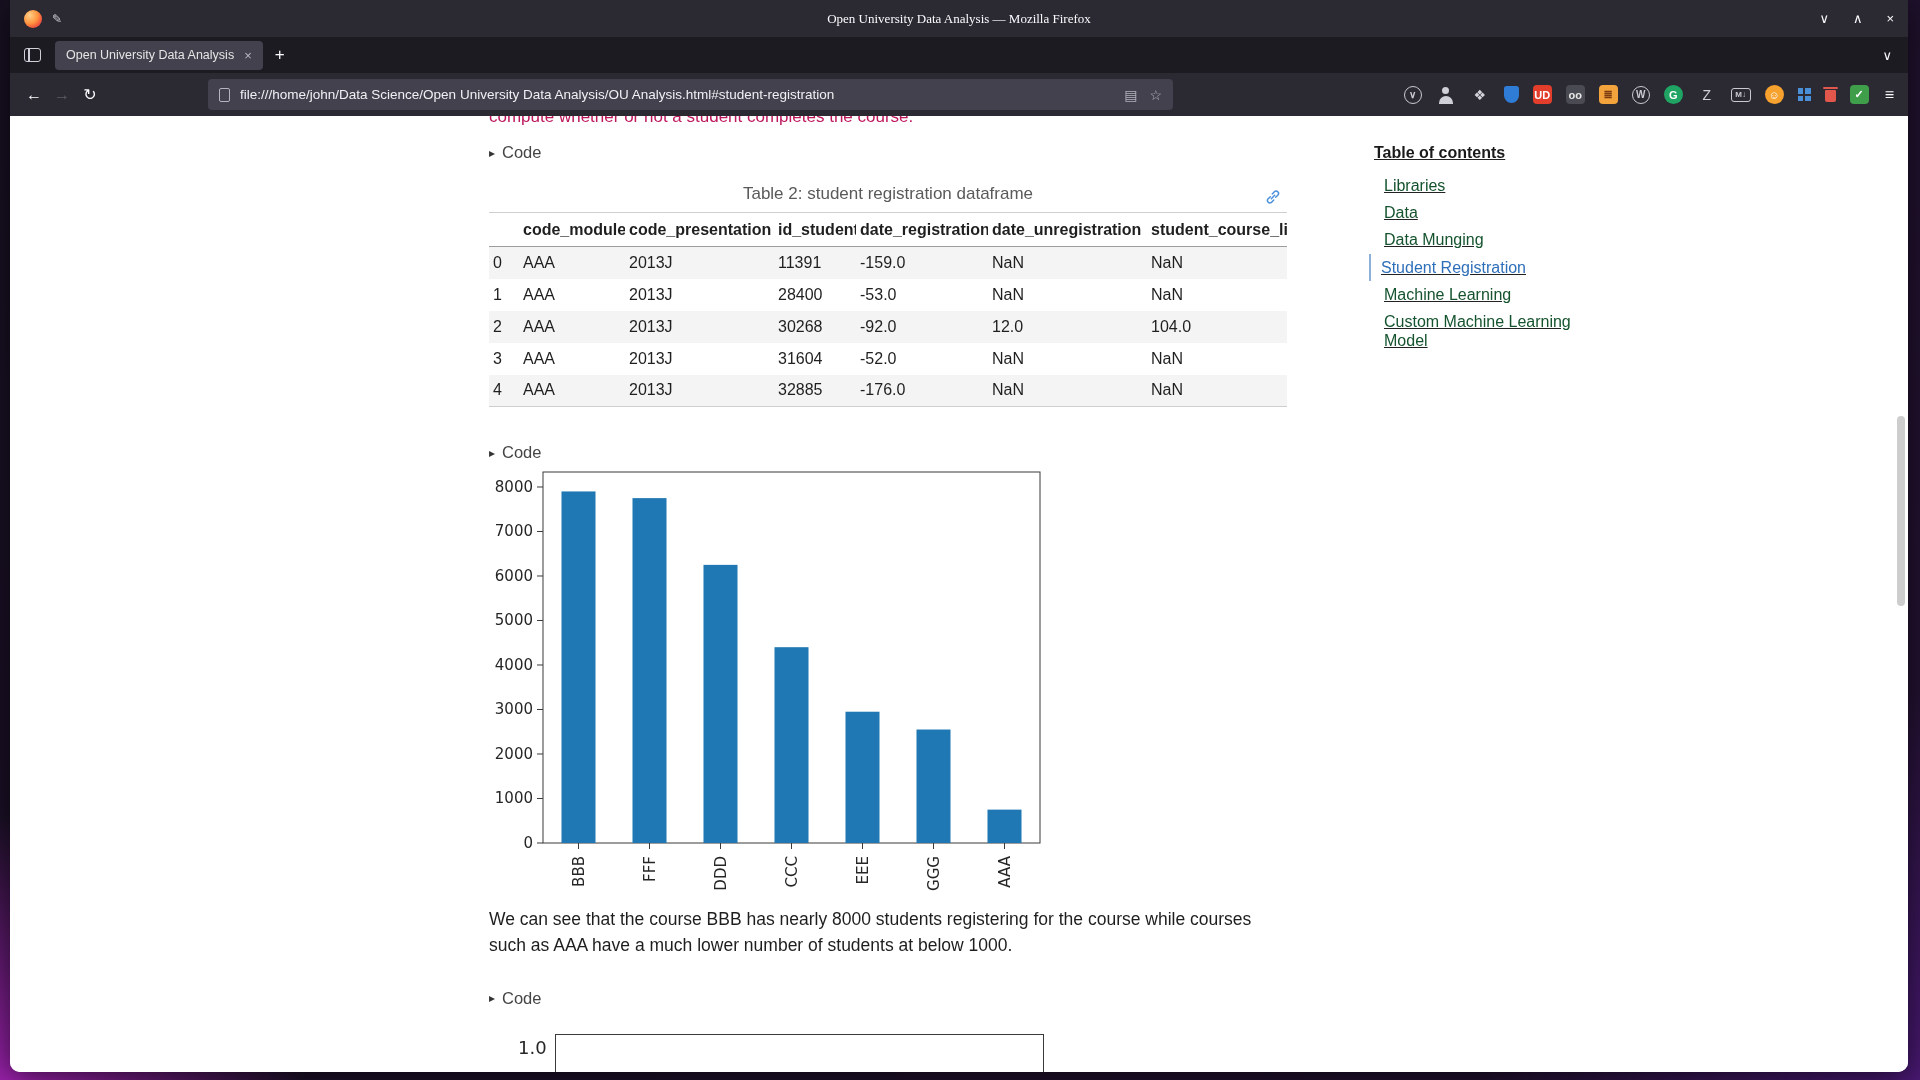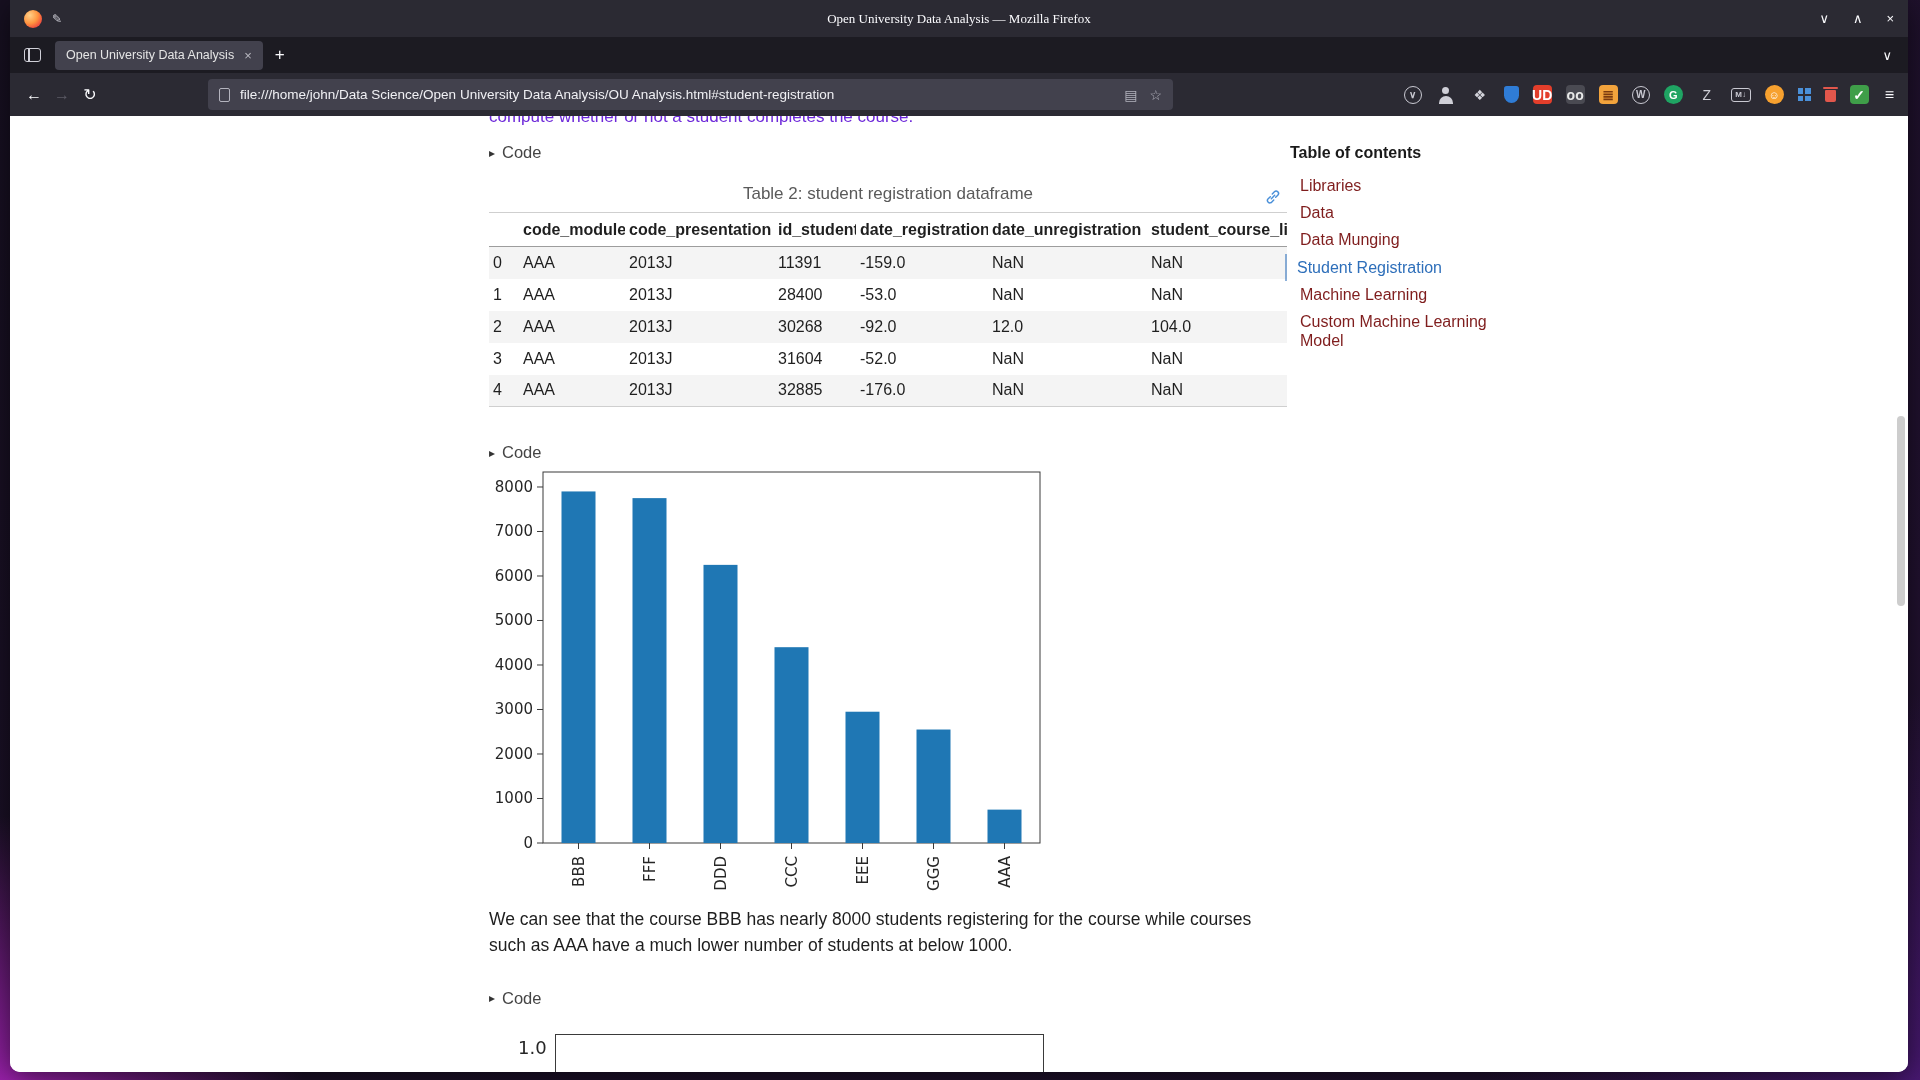--- a/index.html
+++ b/index.html
@@ -39,57 +39,57 @@
   .navbtn.disabled { color:#5c5b66; }
   .urlbar { margin-left:104px; width:965px; height:31px; background:#42414d; border-radius:4px; display:flex; align-items:center; padding:0 11px; }
   .doc-icon { width:11px; height:14px; border:1.5px solid #b4b4be; border-radius:2px; margin-right:10px; flex:0 0 auto; }
   .url-text { color:#f0f0f4; font-size:13.5px; flex:1; white-space:nowrap; overflow:hidden; }
   .url-side { color:#b4b4be; font-size:14px; margin-left:12px; }
   .ext-area { margin-left:auto; display:flex; align-items:center; gap:14px; }
   .xicon { width:20px; height:20px; display:flex; align-items:center; justify-content:center; cursor:default; }
   .k-glyph { font-size:14px; }
   .k-outline { width:18px; height:18px; border:1.5px solid #c9c9d2; border-radius:50%; font-size:10px; color:#c9c9d2; font-weight:bold; }
   .k-orect { width:20px; height:14px; border:1.5px solid #c9c9d2; border-radius:3px; font-size:8px; color:#c9c9d2; font-weight:bold; }
-  .k-badge { width:19px; height:19px; border-radius:4px; font-size:14px; font-weight:bold; color:#fff; }
+  .k-badge { width:19px; height:19px; border-radius:4px; font-size:11px; font-weight:bold; color:#fff; }
   .k-circle { width:19px; height:19px; border-radius:50%; font-size:11px; font-weight:bold; color:#fff; }
   .k-shield { width:15px; height:17px; background:#2f7cd6; border-radius:3px 3px 8px 8px; }
   .k-person { position:relative; }
   .k-person::before { content:""; position:absolute; top:2px; left:6.5px; width:7px; height:7px; border-radius:50%; background:#cfcfd7; }
   .k-person::after { content:""; position:absolute; bottom:1px; left:3px; width:14px; height:8px; border-radius:7px 7px 0 0; background:#cfcfd7; }
   .k-grid { width:13px; height:13px; background-color:#4a90d9;
     background-image:linear-gradient(#2b2a33,#2b2a33),linear-gradient(#2b2a33,#2b2a33);
     background-size:2px 100%,100% 2px; background-position:center center; background-repeat:no-repeat; }
   .k-trash { position:relative; width:11px; height:12px; background:#e2574c; border-radius:1px 1px 2px 2px; margin-top:3px; }
   .k-trash::before { content:""; position:absolute; top:-3px; left:-2px; right:-2px; height:2px; background:#e2574c; border-radius:1px; }
   .menu-btn { color:#fbfbfe; font-size:16px; margin-left:16px; margin-right:4px; }
   
   .content { position:absolute; top:116px; left:0; right:0; bottom:0; background:#fff; overflow:hidden; color:#222; }
   .main { position:absolute; left:479px; top:0; width:798px; }
-  .clipped-line { margin-top:-9px; font-size:17px; color:#6d28d9; }
+  .clipped-line { margin-top:-9px; font-size:17px; color:#be185d; }
   .codefold { margin-top:16px; display:flex; align-items:center; gap:7px; color:#454545; font-size:16.5px; cursor:pointer; width:max-content; }
   .codefold .tri { font-size:12px; color:#333; }
   .caption-row { position:relative; margin-top:22px; }
   .tbl-caption { text-align:center; color:#5a5a5a; font-size:17px; }
   .anchor-link { position:absolute; right:6px; top:5px; width:16px; height:16px; cursor:pointer; }
   .tbl-wrap { margin-top:8px; width:798px; overflow:hidden; }
   table.dataframe { border-collapse:collapse; table-layout:fixed; width:798px; font-size:16px; color:#1f1f1f; }
   table.dataframe th, table.dataframe td { text-align:left; white-space:nowrap; overflow:hidden; padding:0 4px 0 4px; height:32px; }
   table.dataframe thead th { font-weight:bold; height:34px; border-top:1px solid #cfcfcf; border-bottom:1px solid #9d9d9d; }
   table.dataframe tbody tr:nth-child(odd) { background:#f4f4f4; }
   table.dataframe tbody tr:last-child td { border-bottom:1px solid #cfcfcf; }
   .figure { margin-top:8px; margin-left:0; }
   .para { margin-top:4px; font-size:17.5px; line-height:1.5; color:#1e1e1e; }
   .codefold.mt-lg { margin-top:36px; }
   .codefold.mt-md { margin-top:30px; }
   .partial-fig { position:relative; margin-top:26px; margin-left:66px; width:489px; height:120px; border:1px solid #3a3a3a; border-bottom:none; }
   .partial-tick { position:absolute; left:-38px; top:2px; font-size:18px; color:#262626; font-family:"DejaVu Sans", sans-serif; }
   
-  .toc { position:absolute; left:1280px; top:28px; width:215px; }
+  .toc { position:absolute; left:1364px; top:28px; width:215px;text-decoration:underline; }
   .toc-title { font-size:16px; font-weight:bold; color:#1a1a1a; margin-bottom:10px; }
-  .toc-item { font-size:16px; color:#7f1d1d; padding:4px 0 4px 10px; line-height:1.2; cursor:pointer; }
+  .toc-item { font-size:16px; color:#14532d; padding:4px 0 4px 10px; line-height:1.2; cursor:pointer; }
   .toc-item.active { color:#2e6fba; border-left:2px solid rgba(46,111,186,.55); margin-left:-5px; }
   
   .scroll-thumb { position:absolute; right:3px; top:300px; width:8px; height:190px; background:#cdcdcd; border-radius:4px; }
 </style>
 </head>
 <body>
 
 <div class="window">
 
   <div class="titlebar">

